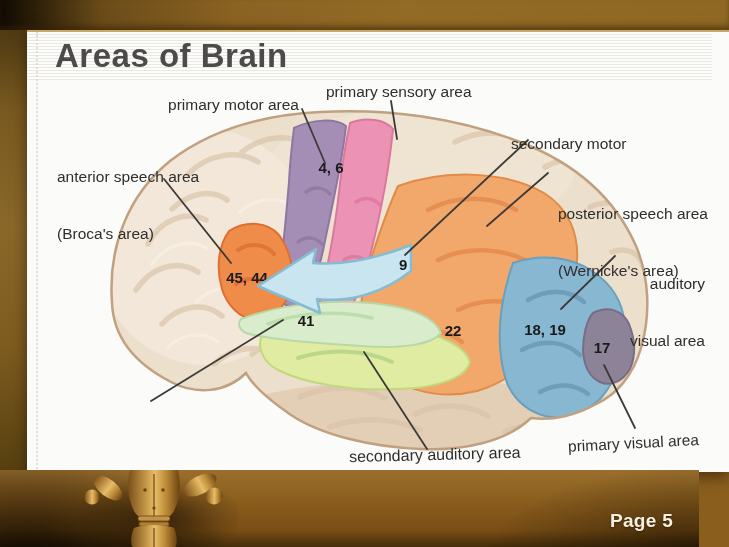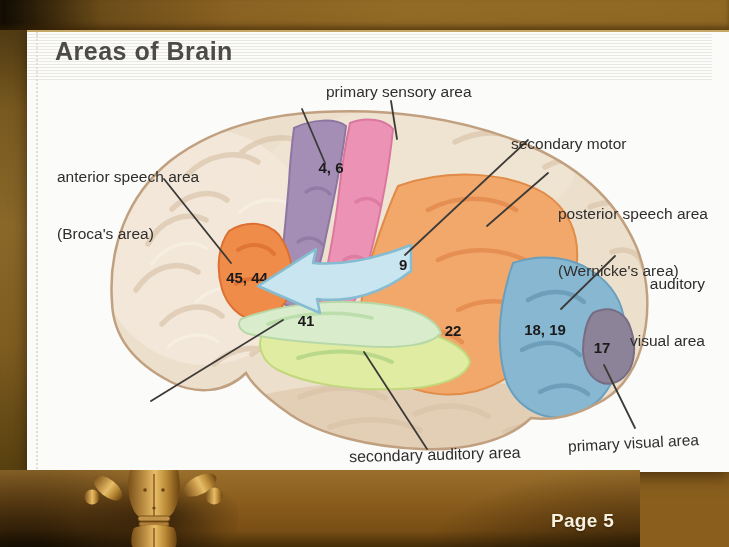--- a/index.html
+++ b/index.html
@@ -4,35 +4,35 @@
 <style>
   html,body{margin:0;padding:0;background:#2a1c08;}
   .stage{position:relative;width:729px;height:547px;overflow:hidden;
          font-family:"Liberation Sans", sans-serif;background:#8a5f1e;}
   
   .top-bar{position:absolute;left:0;top:0;width:729px;height:30px;
     background:linear-gradient(90deg,#0f0a03 0%,#2e2009 5%,#6b4c19 14%,#8a6222 32%,#926b26 55%,#8f6824 100%);
     box-shadow:inset 0 -4px 5px rgba(60,35,5,.45);}
   .left-strip{position:absolute;left:0;top:30px;width:27px;height:440px;
     background:linear-gradient(180deg,#4f3a13 0%,#78591f 18%,#8a682a 45%,#7e5c20 72%,#57400f 100%);}
-  .bottom-bar{position:absolute;left:0;top:470px;width:640px;height:77px;
+  .bottom-bar{position:absolute;left:0;top:470px;width:699px;height:77px;
     background:
       radial-gradient(ellipse 280px 150px at 4% 115%, rgba(8,4,0,.88), transparent 72%),
       radial-gradient(ellipse 320px 130px at 102% 115%, rgba(15,8,0,.62), transparent 72%),
       linear-gradient(180deg,#9a6f2d 0%,#8a5d1d 42%,#7a4f15 78%,#452d08 100%);}
   .page-number{position:absolute;right:26px;top:40px;font-size:19px;font-weight:bold;
     color:#f6f1e0;letter-spacing:.3px;text-shadow:0 1px 2px rgba(40,20,0,.6);}
   
   .slide{position:absolute;left:27px;top:30px;width:702px;height:440px;background:#fbfbf9;
     border-top:2px solid #c6a967;box-shadow:0 5px 14px rgba(30,15,0,.55);}
   .title-band{position:absolute;left:0;top:0;width:685px;height:48px;
     background:repeating-linear-gradient(180deg,#fcfcfa 0 2px,#e9e8e3 2px 3px);}
   .slide-edge{position:absolute;left:9px;top:0;height:440px;width:0;
     border-left:2px dotted #ddd7cb;opacity:.8;}
-  .slide-title{position:absolute;left:28px;top:5px;font-size:25px;font-weight:bold;
+  .slide-title{position:absolute;left:28px;top:5px;font-size:33px;font-weight:bold;
     color:#4c4b49;letter-spacing:.5px;}
   
   .lbl{position:absolute;font-size:15.5px;line-height:18px;color:#2f2e2c;}
   .lbl span{display:block;margin-top:39px;}
   .brain-svg{position:absolute;left:0;top:0;}
 </style>
 </head>
 <body>
 
 <div class="stage">
@@ -147,20 +147,21 @@
         <line x1="528" y1="138" x2="405" y2="253"></line>
         <line x1="548" y1="171" x2="487" y2="224"></line>
         <line x1="164" y1="177" x2="231" y2="261"></line>
         <line x1="615" y1="254" x2="561" y2="307"></line>
         <line x1="151" y1="399" x2="283" y2="318"></line>
         <line x1="427" y1="447" x2="364" y2="350"></line>
         <line x1="604" y1="363" x2="635" y2="426"></line>
       </g>
     </svg>
 
+    <div class="lbl" style="left:130px;top:64px;width:142px;text-align:right;">primary motor area</div>
     <div class="lbl" style="left:299px;top:51px;">primary sensory area</div>
     <div class="lbl" style="left:484px;top:64px;">
       <span>secondary motor</span>
     </div>
     <div class="lbl" style="left:30px;top:97px;">
       <span>anterior speech area</span>
       <span>(Broca's area)</span>
     </div>
     <div class="lbl" style="left:531px;top:134px;">
       <span>posterior speech area</span>

